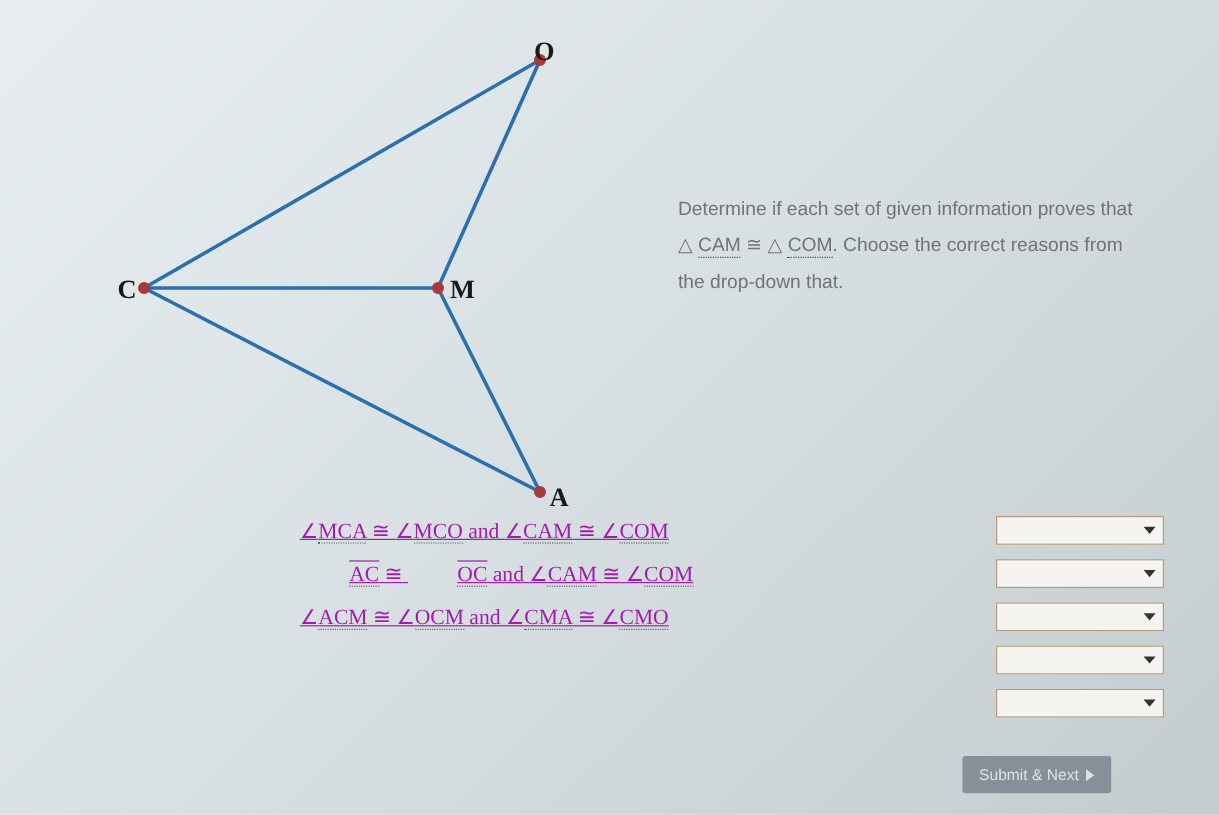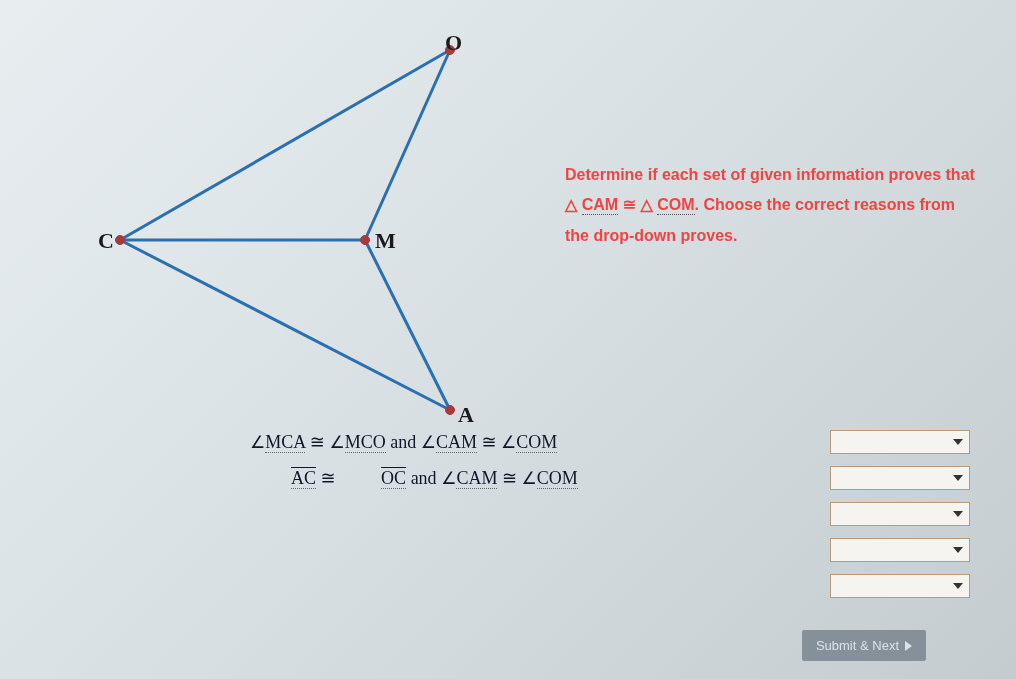--- a/index.html
+++ b/index.html
@@ -26,37 +26,37 @@
       color: #1a1a1a;
     }
     .instructions {
       position: absolute;
       top: 160px;
       left: 565px;
       width: 420px;
       font-family: Arial, sans-serif;
       font-size: 16px;
       line-height: 1.9;
-      color: #ef4444;
-      font-weight: bold;
+      color: #737373;
     }
     .tri { font-family: Arial, sans-serif; }
     .dotted-u { border-bottom: 1.5px dotted #535353; padding-bottom: 1px; }
     .answer-block {
       position: absolute;
       top: 430px;
       left: 250px;
       width: 720px;
     }
     .answer-row {
       display: flex;
       align-items: center;
       margin-bottom: 12px;
       font-size: 18px;
-      color: #0f172a;
+      color: #a21caf;
+      text-decoration: underline;
     }
     .stmt {
       flex: 0 0 auto;
       font-family: 'Times New Roman', serif;
       white-space: nowrap;
     }
     .stmt .ang { font-size: 17px; }
     .stmt .seg { text-decoration: overline; margin-left: 41px; }
     .stmt .du { border-bottom: 1.5px dotted #666; padding-bottom: 0px; }
     .dd {
@@ -124,33 +124,34 @@
   <span class="vertex-label" style="top:218px; left:68px;">C</span>
   <span class="vertex-label" style="top:218px; left:345px;">M</span>
   <span class="vertex-label" style="top:392px; left:428px;">A</span>
 </div>
 
 <div class="instructions">
   <span>Determine if each set of given information proves that</span><br>
   <span class="tri">△ </span><span class="dotted-u">CAM</span>
   <span class="cong">≅</span>
   <span class="tri"> △ </span><span class="dotted-u">COM</span><span>. Choose the correct reasons from</span><br>
-  <span>the drop-down proves.</span>
+  <span>the drop-down that.</span>
 </div>
 
 <div class="answer-block">
   <div class="answer-row">
     <span class="stmt"><span class="ang">∠</span><span class="du">MCA</span> <span class="cong">≅</span> <span class="ang">∠</span><span class="du">MCO</span> and <span class="ang">∠</span><span class="du">CAM</span> <span class="cong">≅</span> <span class="ang">∠</span><span class="du">COM</span></span>
     <span class="dd"></span>
   </div>
   <div class="answer-row">
     <span class="stmt"><span class="seg du">AC</span> <span class="cong">≅</span> <span class="seg du">OC</span> and <span class="ang">∠</span><span class="du">CAM</span> <span class="cong">≅</span> <span class="ang">∠</span><span class="du">COM</span></span>
     <span class="dd"></span>
   </div>
   <div class="answer-row">
+    <span class="stmt"><span class="ang">∠</span><span class="du">ACM</span> <span class="cong">≅</span> <span class="ang">∠</span><span class="du">OCM</span> and <span class="ang">∠</span><span class="du">CMA</span> <span class="cong">≅</span> <span class="ang">∠</span><span class="du">CMO</span></span>
     <span class="dd"></span>
   </div>
   <div class="answer-row">
     <span class="dd"></span>
   </div>
   <div class="answer-row">
     <span class="dd"></span>
   </div>
 </div>
 

